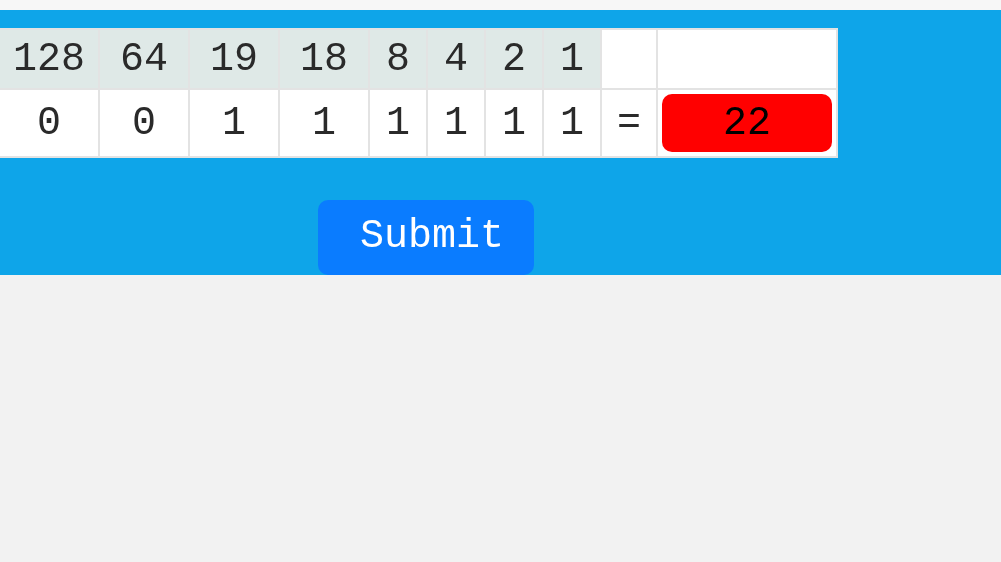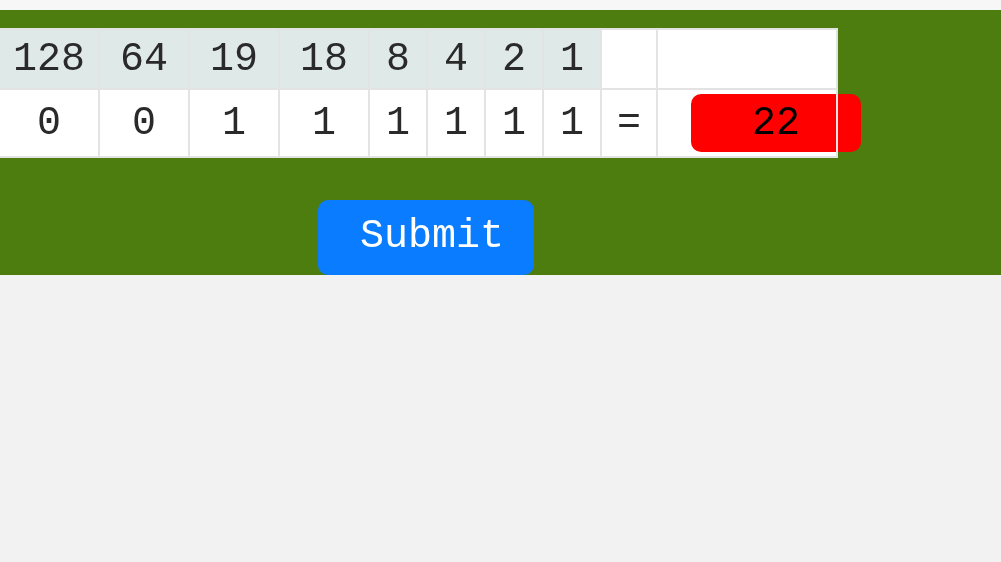--- a/index.html
+++ b/index.html
@@ -13,21 +13,21 @@
       overflow: hidden;
       font-family: "Courier New", Courier, monospace;
       background: #f2f2f2;
     }
     .top-strip {
       width: 100%;
       height: 10px;
       background: #f7f7f7;
     }
     .content {
-      background: #4d7c0f;
+      background: #0ea5e9;
       padding-top: 18px;
     }
     table.binary {
       border-collapse: collapse;
       margin-left: -2px;
     }
     table.binary td {
       border: 2px solid #e3e3e3;
       text-align: center;
       font-size: 40px;
@@ -55,21 +55,20 @@
       background: #ff0000;
       color: #000000;
       border-radius: 10px;
       font-size: 40px;
       display: flex;
       align-items: center;
       justify-content: center;
       height: 58px;
       width: 100%;
       font-family: "Courier New", Courier, monospace;
-      margin-left: 29px;
     }
     
     .w128 { width: 100px; }
     .w64  { width: 90px; margin-top: 24px; }
     .w32  { width: 90px; }
     .w16  { width: 90px; }
     .w8   { width: 58px; }
     .w4   { width: 58px; }
     .w2   { width: 58px; }
     .w1   { width: 58px; }

